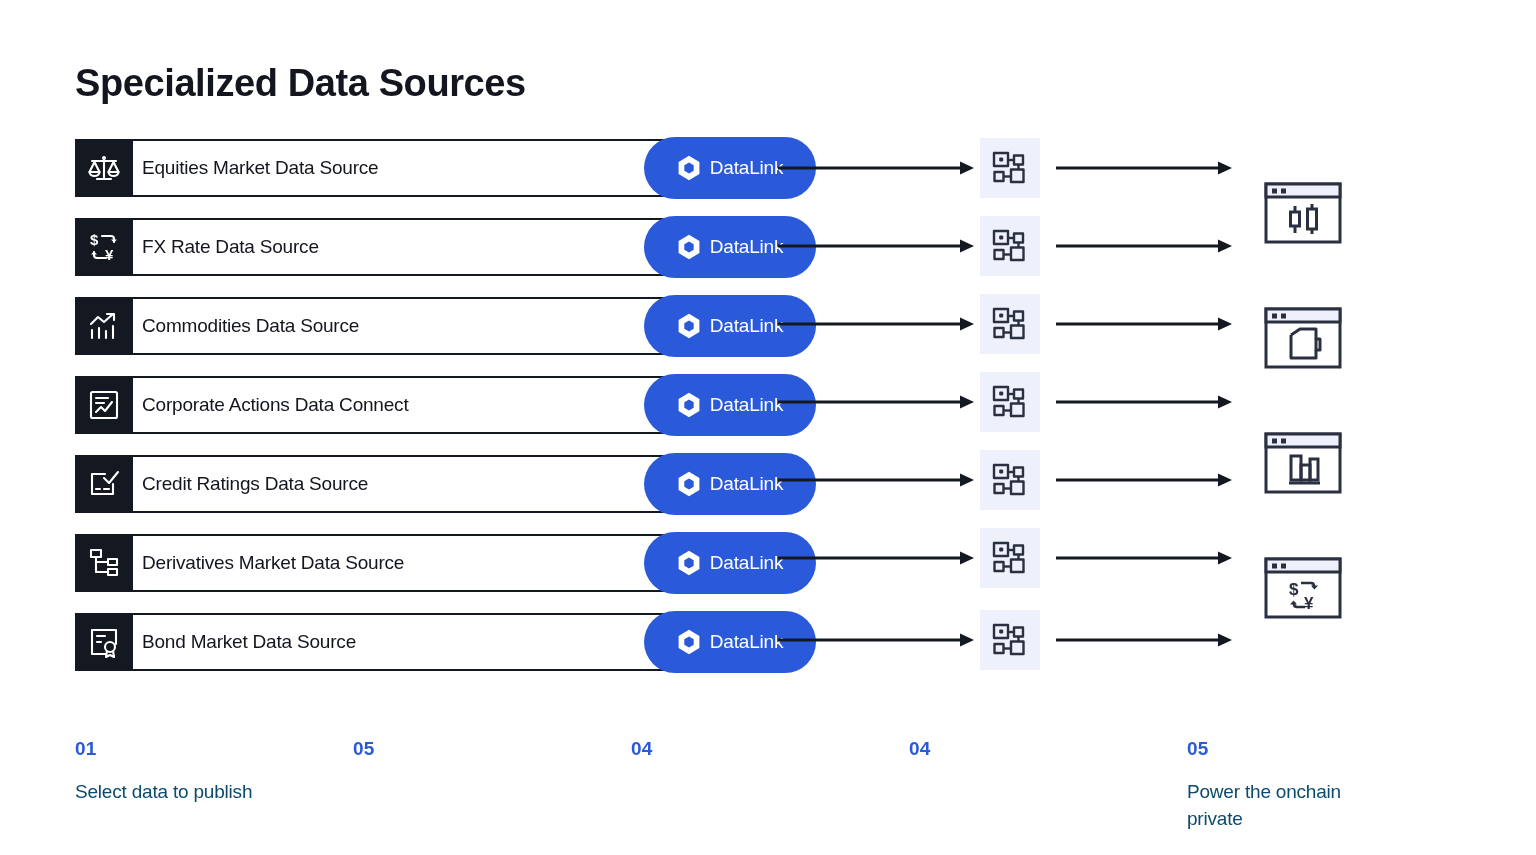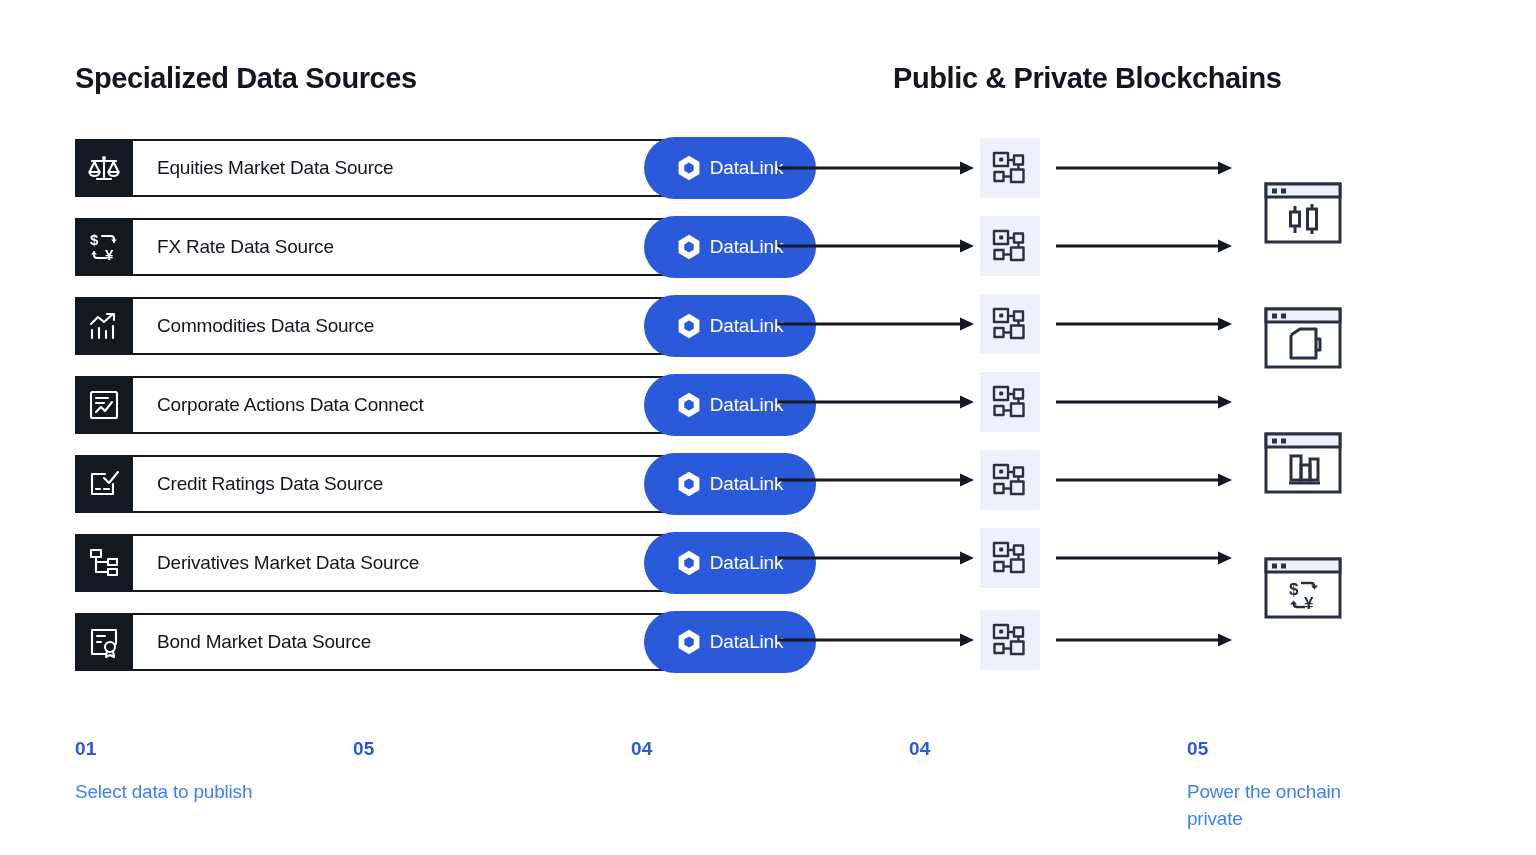--- a/index.html
+++ b/index.html
@@ -16,21 +16,21 @@
   .canvas {
     position: relative;
     width: 1536px;
     height: 855px;
     background: #ffffff;
   }
 
   
   .heading {
     position: absolute;
-    font-size: 29px;
+    font-size: 38px;
     font-weight: bold;
     color: #14161f;
     letter-spacing: -0.4px;
     white-space: nowrap;
   }
   #heading-left  { left: 75px;  top: 62px; }
   #heading-right { left: 893px; top: 62px; }
 
   
   .rows-wrap {
@@ -58,21 +58,21 @@
   }
   .icon-box svg { display: block; }
 
   .label-box {
     flex: 1;
     background: #ffffff;
     border-top: 2.5px solid #141821;
     border-bottom: 2.5px solid #141821;
     display: flex;
     align-items: center;
-    padding-left: 24px;
+    padding-left: 9px;
     font-size: 19px;
     color: #14161f;
     letter-spacing: -0.2px;
     white-space: nowrap;
   }
 
   .datalink-pill {
     position: absolute;
     right: -74px;
     top: -2px;
@@ -125,34 +125,33 @@
   }
   .step { width: 294px; }
   .step-num {
     color: #2a5ada;
     font-size: 19px;
     font-weight: bold;
     letter-spacing: 0.3px;
     margin-bottom: 19px;
   }
   .step-text {
-    color: #3b82f6;
+    color: #0c4a6e;
     font-size: 19px;
     line-height: 1.42;
     letter-spacing: -0.2px;
     white-space: pre-line;
   }
 </style>
 </head>
 <body>
 
 <div class="canvas">
 
   <div class="heading" id="heading-left">Specialized Data Sources</div>
-  <div class="heading" id="heading-right">Public &amp; Private Blockchains</div>
 
   <div class="rows-wrap">
 
     <div class="source-row">
       <div class="icon-box">
         <svg width="34" height="34" viewBox="0 0 34 34" fill="none" stroke="#ffffff" stroke-width="2.1" stroke-linecap="round" stroke-linejoin="round">
           <line x1="17" y1="7" x2="17" y2="28"></line>
           <line x1="10" y1="28" x2="24" y2="28"></line>
           <line x1="5" y1="10" x2="29" y2="10"></line>
           <circle cx="17" cy="7" r="2" fill="#ffffff" stroke="none"></circle>

